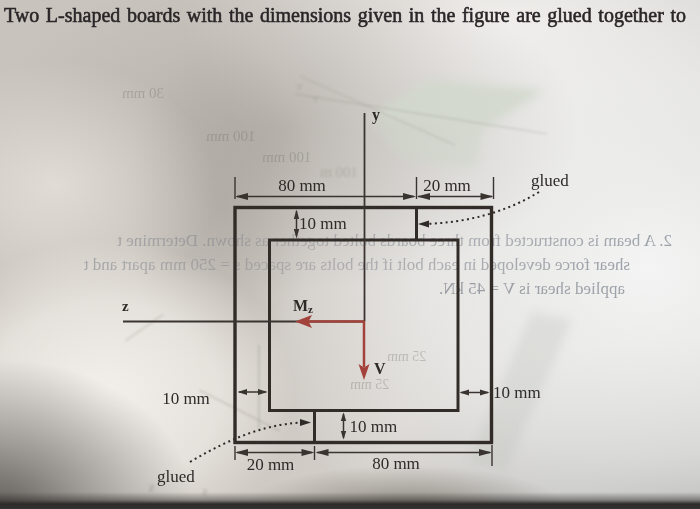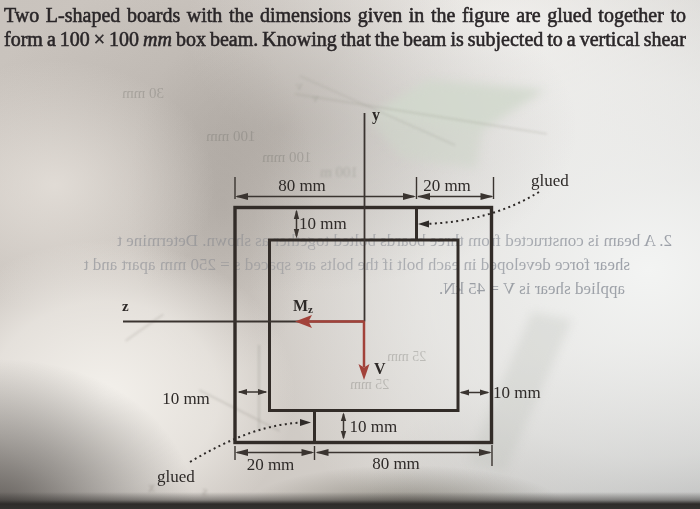--- a/index.html
+++ b/index.html
@@ -70,21 +70,20 @@
 
     <div class="abs" style="left:258px;top:345px;width:1.5px;height:85px;background:rgba(145,140,132,0.28);"></div>
 
     <div class="abs" style="left:190px;top:430px;width:90px;height:1.5px;background:rgba(145,140,132,0.25);transform:rotate(27deg);transform-origin:right top;"></div>
 
     <div class="abs" style="left:125px;top:340px;width:46px;height:1.5px;background:rgba(145,140,132,0.22);transform:rotate(-35deg);transform-origin:left top;"></div>
   </div>
 
   <div class="abs txt" style="left:4px;top:4px;word-spacing:1.6px;">Two L-shaped boards with the dimensions given in the figure are glued together to</div>
 
-  <div class="abs txt" style="left:4px;top:28px;word-spacing:-1.0px;">form a 100 × 100 <i>mm</i> box beam. Knowing that the beam is subjected to a vertical shear</div>
 
 
   <svg class="abs" style="left:0;top:0;filter:blur(0.35px);" width="700" height="509" viewBox="0 0 700 509">
 
     <rect x="235" y="207.5" width="256.5" height="235" fill="none" stroke="#322c28" stroke-width="3.4"></rect>
 
     <rect x="269.5" y="240" width="188.5" height="170.5" fill="none" stroke="#322c28" stroke-width="3"></rect>
 
     <line x1="416.5" y1="207.5" x2="416.5" y2="240" stroke="#322c28" stroke-width="3"></line>
 

